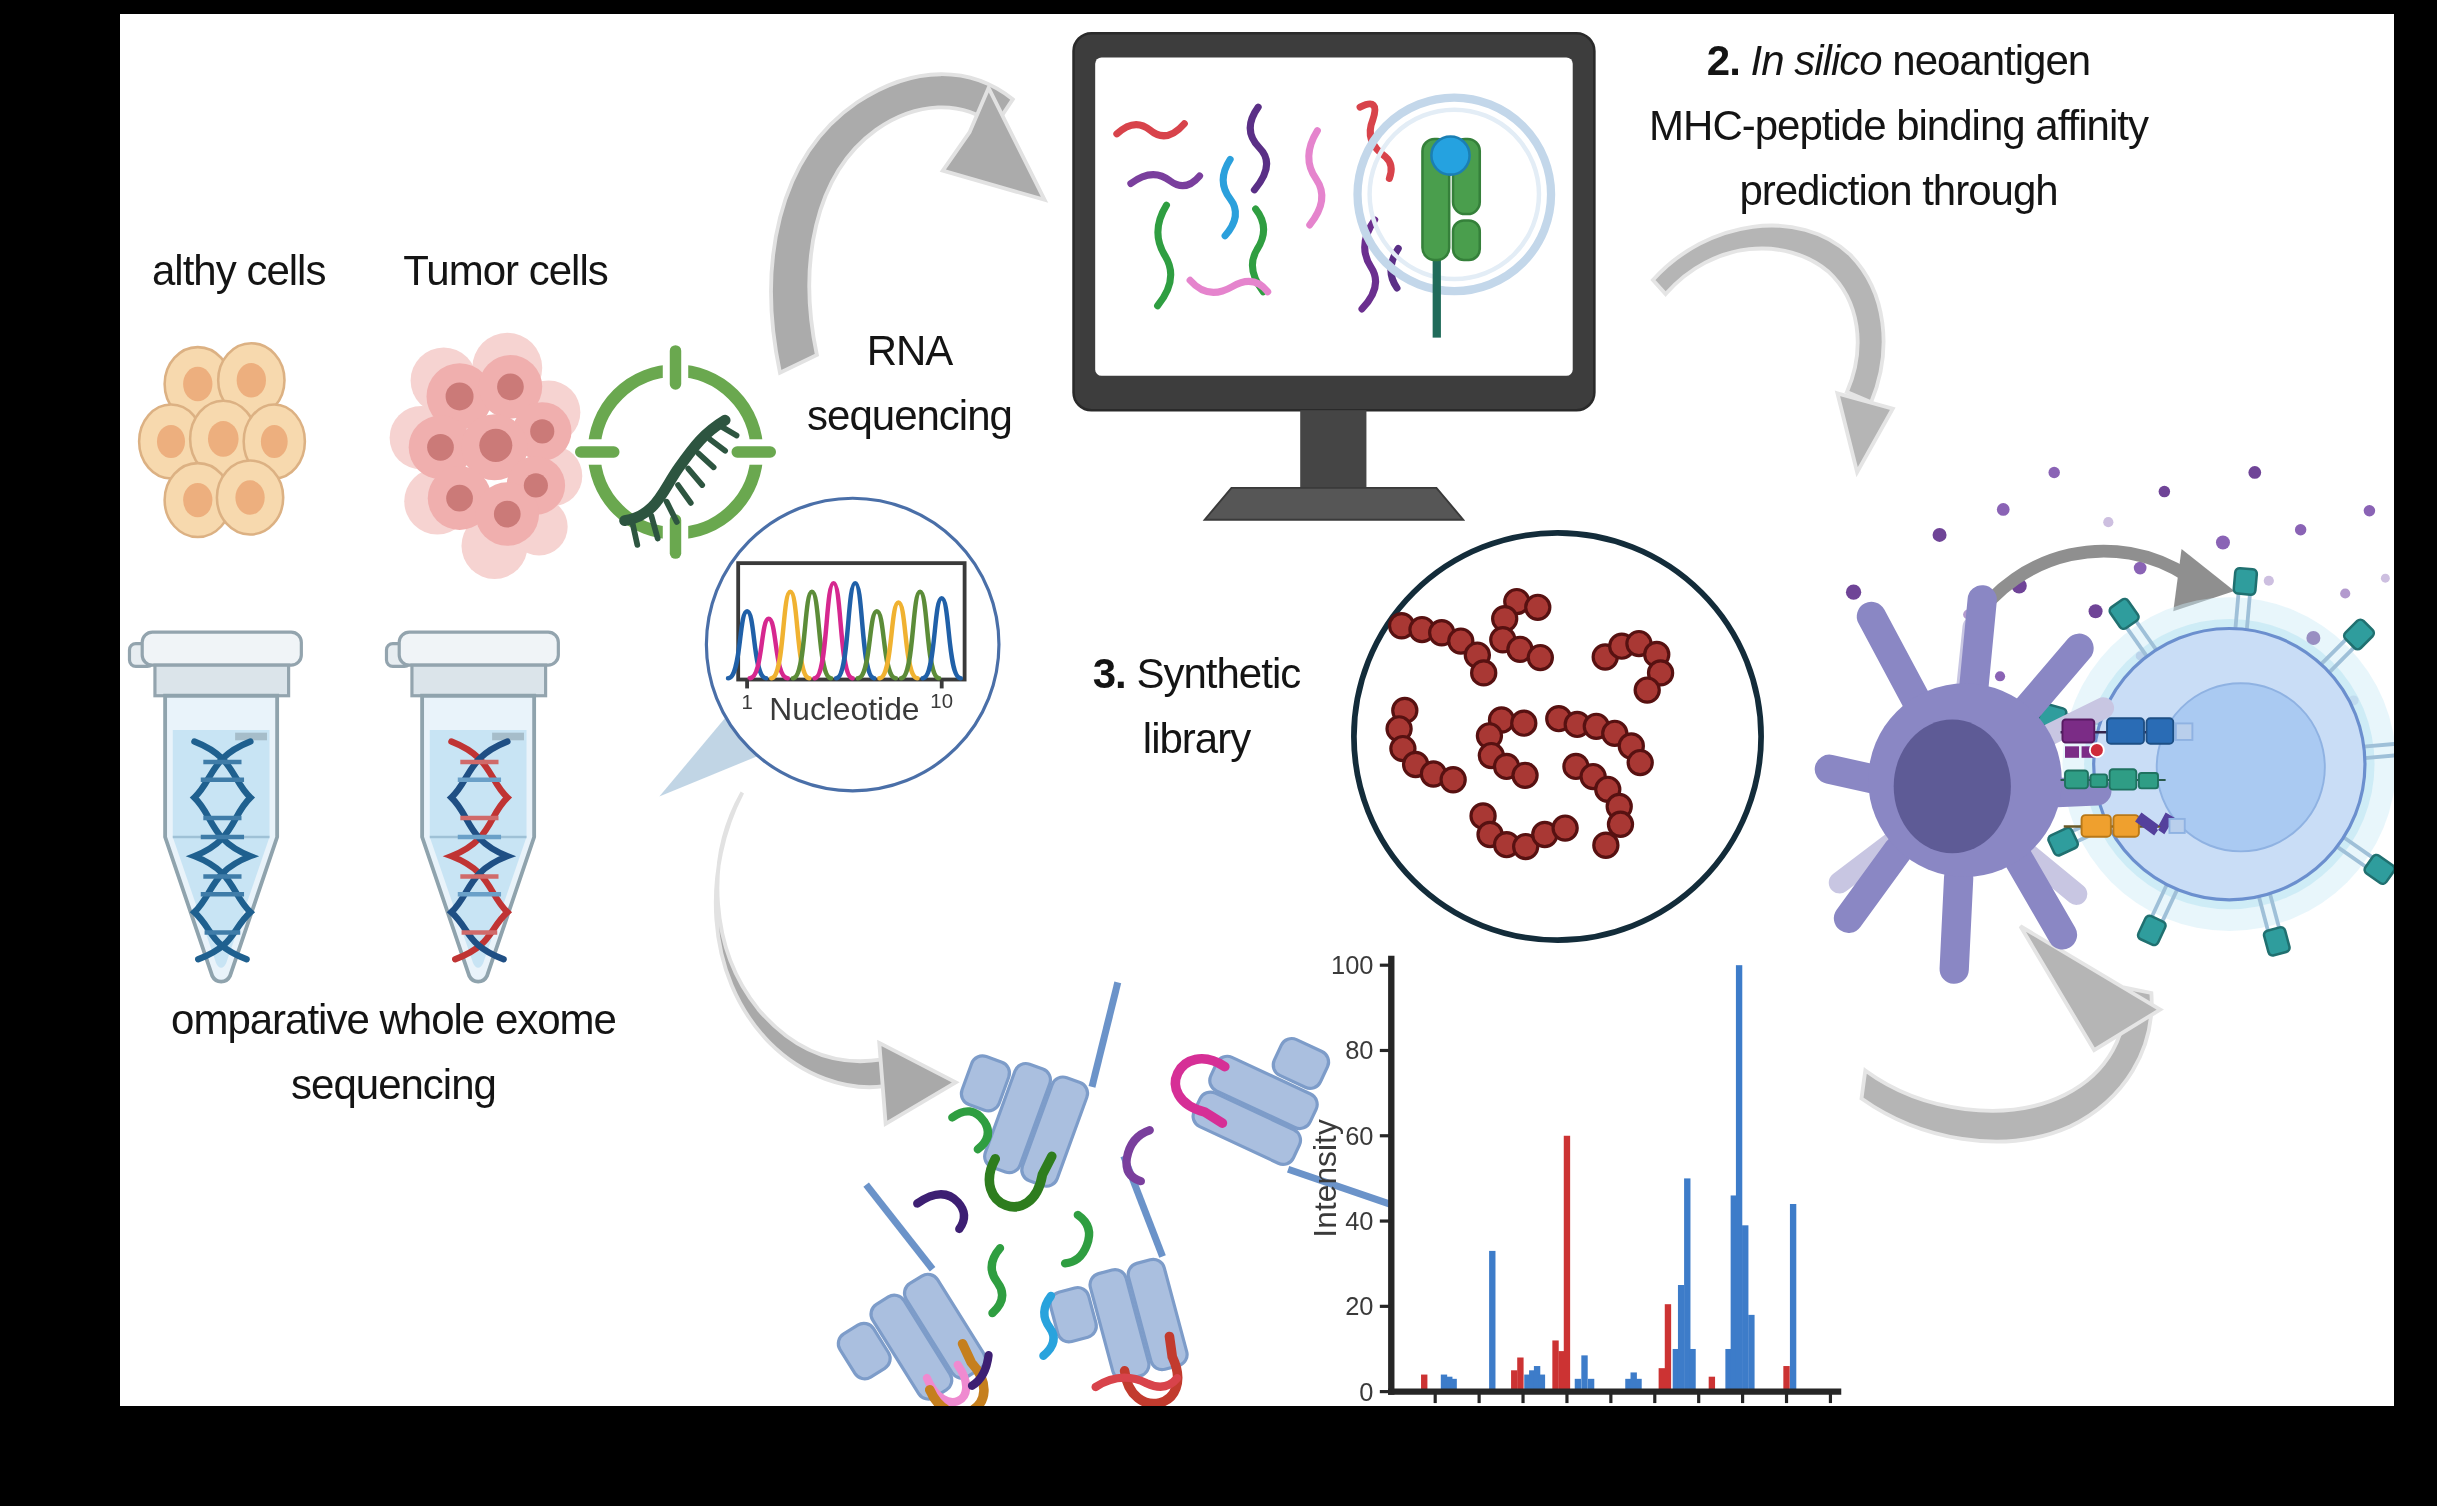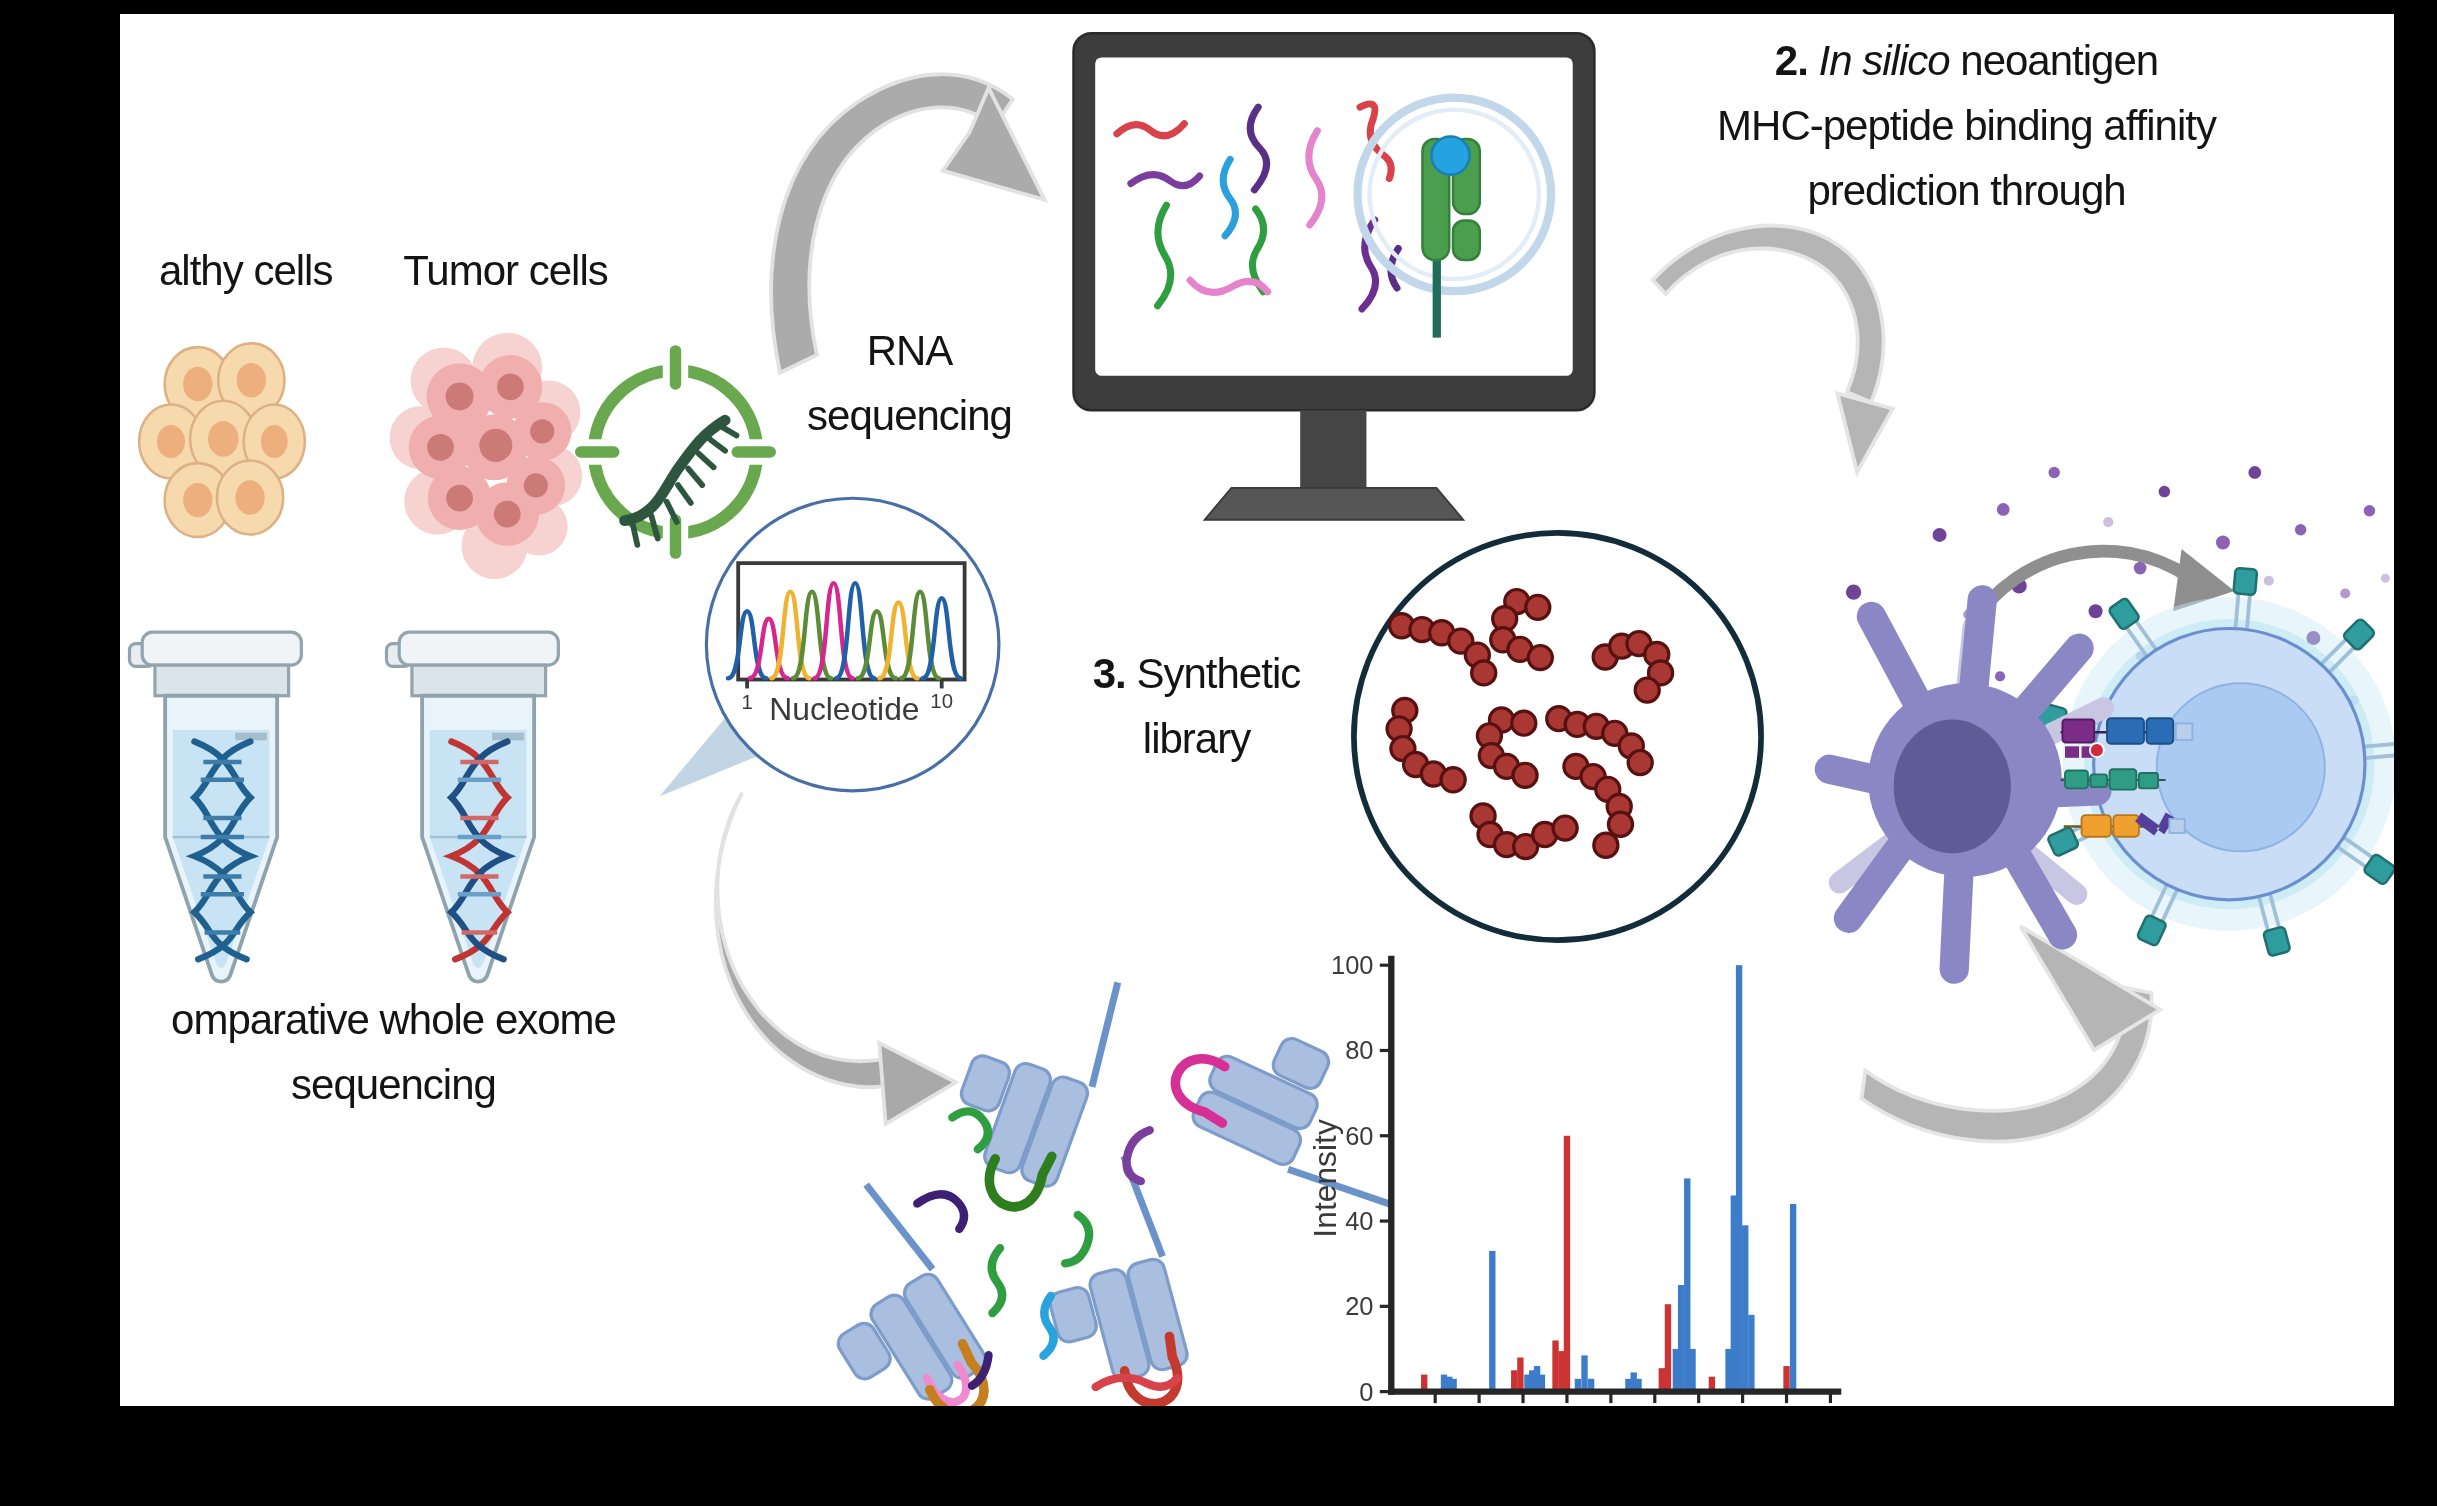--- a/index.html
+++ b/index.html
@@ -14,35 +14,35 @@
   .it{font-style:italic;}
   svg{position:absolute;overflow:visible;}
   text{font-family:"Liberation Sans",sans-serif;}
 </style>
 </head>
 <body>
 
 <div class="canvas">
 <div class="panel">
 
-  <div class="label" style="left:39px;top:224px;text-align:center;">althy cells</div>
+  <div class="label" style="left:32px;top:224px;text-align:center;">althy cells</div>
 
   <div class="label" style="left:258px;top:224px;width:255px;">Tumor cells</div>
 
   <div class="label" style="left:662px;top:304px;width:255px;">
     <span class="line">RNA</span>
     <span class="line">sequencing</span>
   </div>
 
   <div class="label" style="left:-96px;top:973px;width:739px;">
     <span class="line">omparative whole exome</span>
     <span class="line">sequencing</span>
   </div>
 
-  <div class="label" style="left:1496px;top:14px;width:701px;">
+  <div class="label" style="left:1428px;top:14px;width:701px;">
     <span class="line"><span class="b">2.</span>
       <span class="it">In silico</span>
       <span>neoantigen</span></span>
     <span class="line">MHC-peptide binding affinity</span>
     <span class="line">prediction through</span>
   </div>
 
 
   <div class="label" style="left:930px;top:627px;width:293px;">
     <span class="line"><span class="b">3.</span>

